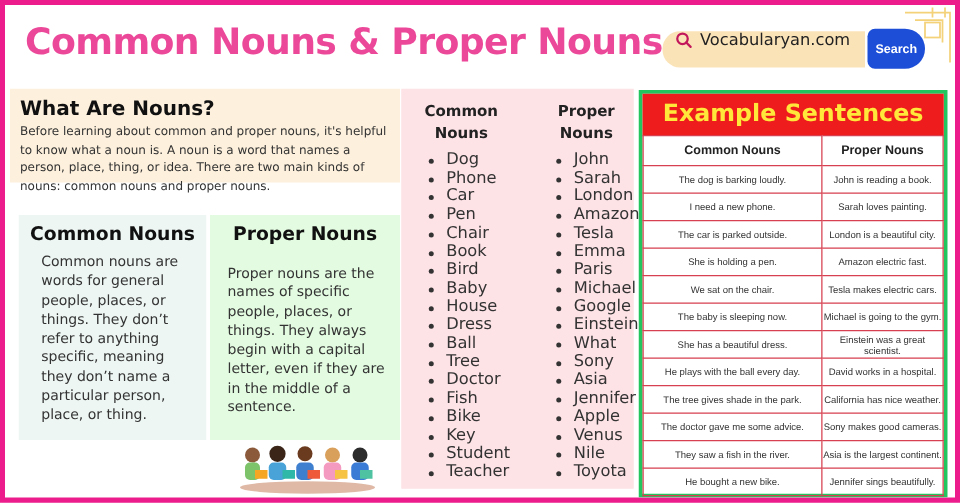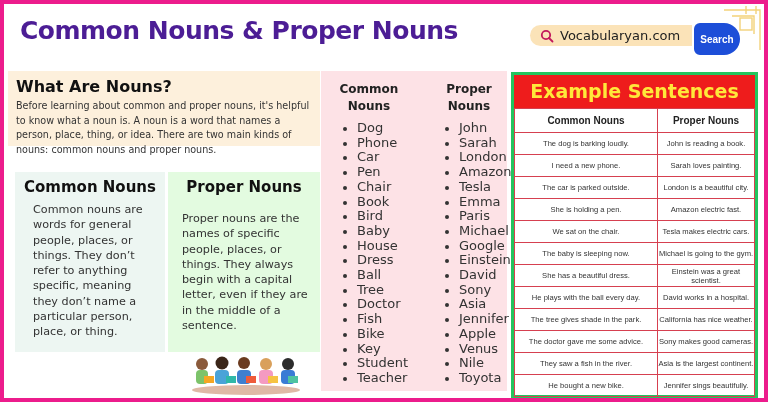--- a/index.html
+++ b/index.html
@@ -4,26 +4,26 @@
   <style>
     * { box-sizing: border-box; margin: 0; padding: 0; }
     html, body { width: 768px; height: 402px; overflow: hidden; background: #ec1c8c; }
     .frame {
       position: absolute; left: 4px; top: 4px; width: 760px; height: 394px;
       background: #ffffff; overflow: hidden;
     }
     .title {
       position: absolute; left: 16px; top: 12px;
       font-family: "DejaVu Sans", sans-serif; font-weight: bold;
-      font-size: 25px; color: #4c1d95; letter-spacing: -0.5px;
+      font-size: 29px; color: #ec4899; letter-spacing: -0.5px;
     }
     .search-box {
-      position: absolute; left: 526px; top: 21px; width: 162px; height: 21px;
+      position: absolute; left: 526px; top: 21px; width: 162px; height: 29px;
       background: #fbe3b8; border-radius: 14px 0 0 14px;
-      display: flex; align-items: center; padding-left: 10px;
+      display: flex; padding-left: 10px;
     }
     .search-icon { width: 14px; height: 14px; margin-right: 6px; }
     .search-text {
       font-family: "DejaVu Sans", sans-serif; font-size: 13px; color: #222;
     }
     .search-btn {
       position: absolute; left: 690px; top: 19px; width: 46px; height: 32px;
       background: #1d4ed8; border-radius: 6px 16px 16px 6px;
       color: #fff; font-family: "Liberation Sans", sans-serif; font-size: 10px;
       font-weight: bold; display: flex; align-items: center; justify-content: center;
@@ -193,21 +193,21 @@
           <li>John</li>
           <li>Sarah</li>
           <li>London</li>
           <li>Amazon</li>
           <li>Tesla</li>
           <li>Emma</li>
           <li>Paris</li>
           <li>Michael</li>
           <li>Google</li>
           <li>Einstein</li>
-          <li>David</li>
+          <li>What</li>
           <li>Sony</li>
           <li>Asia</li>
           <li>Jennifer</li>
           <li>Apple</li>
           <li>Venus</li>
           <li>Nile</li>
           <li>Toyota</li>
         </ul>
     </div>
   </div>

